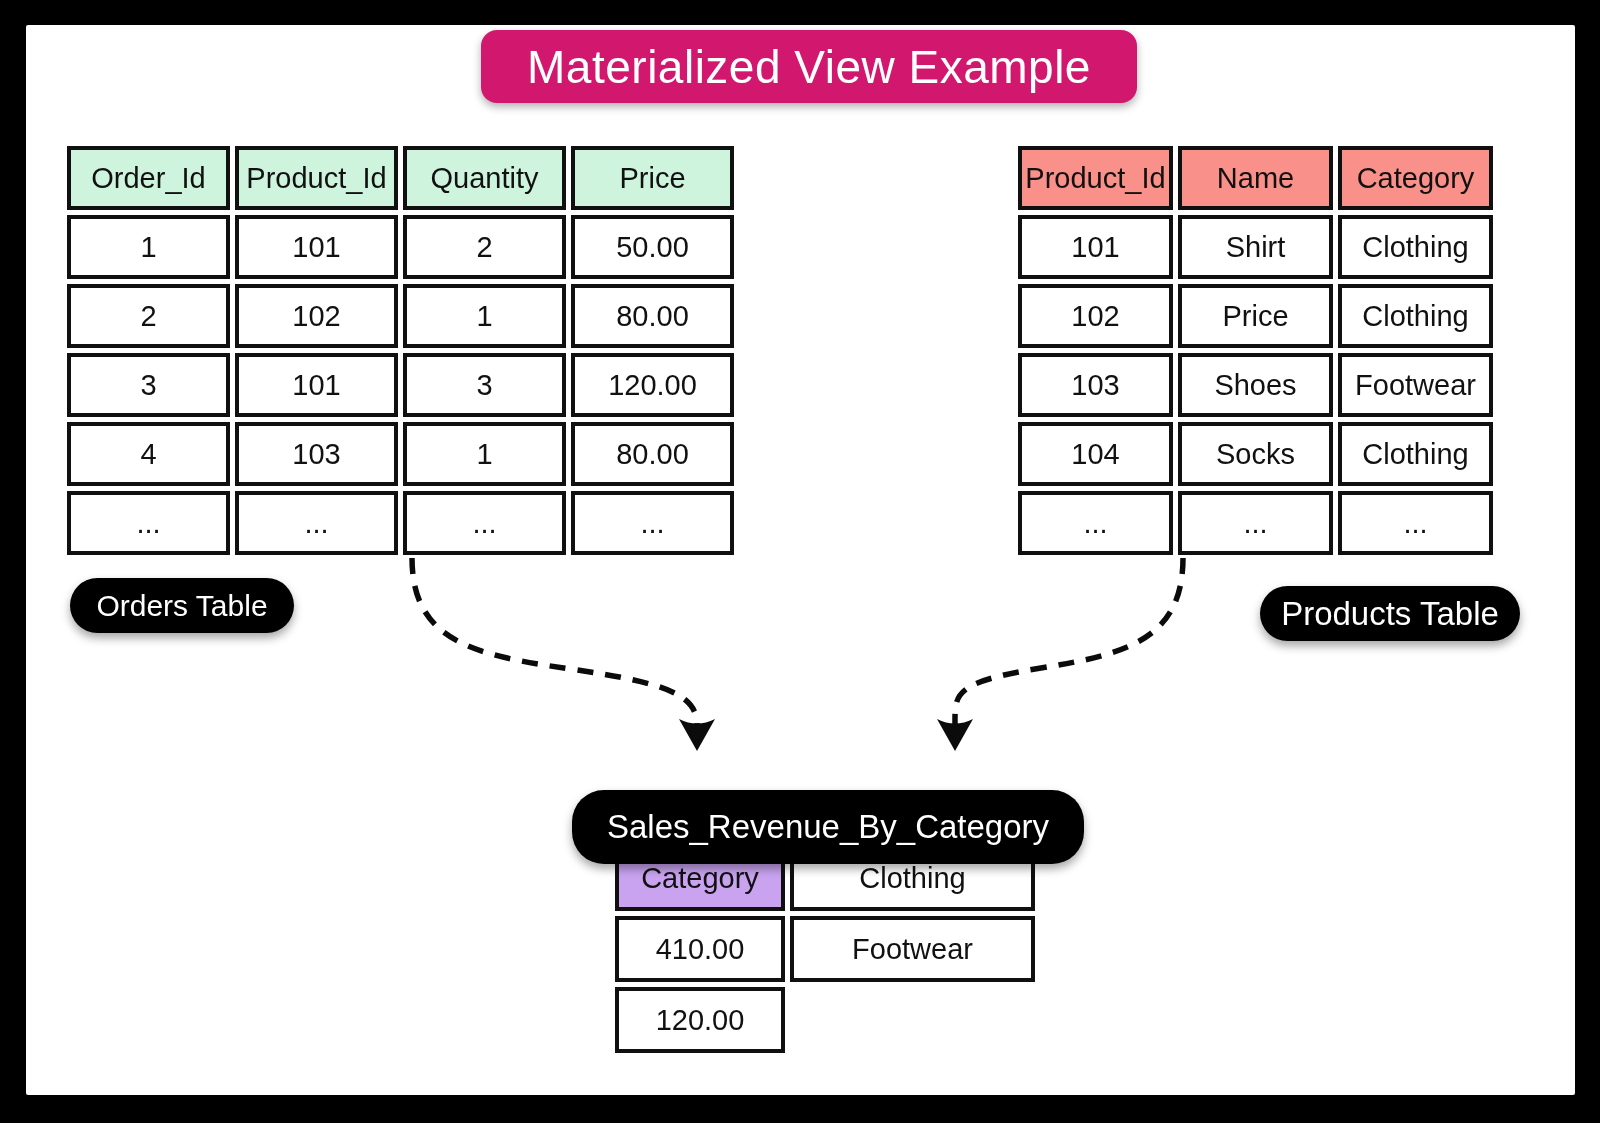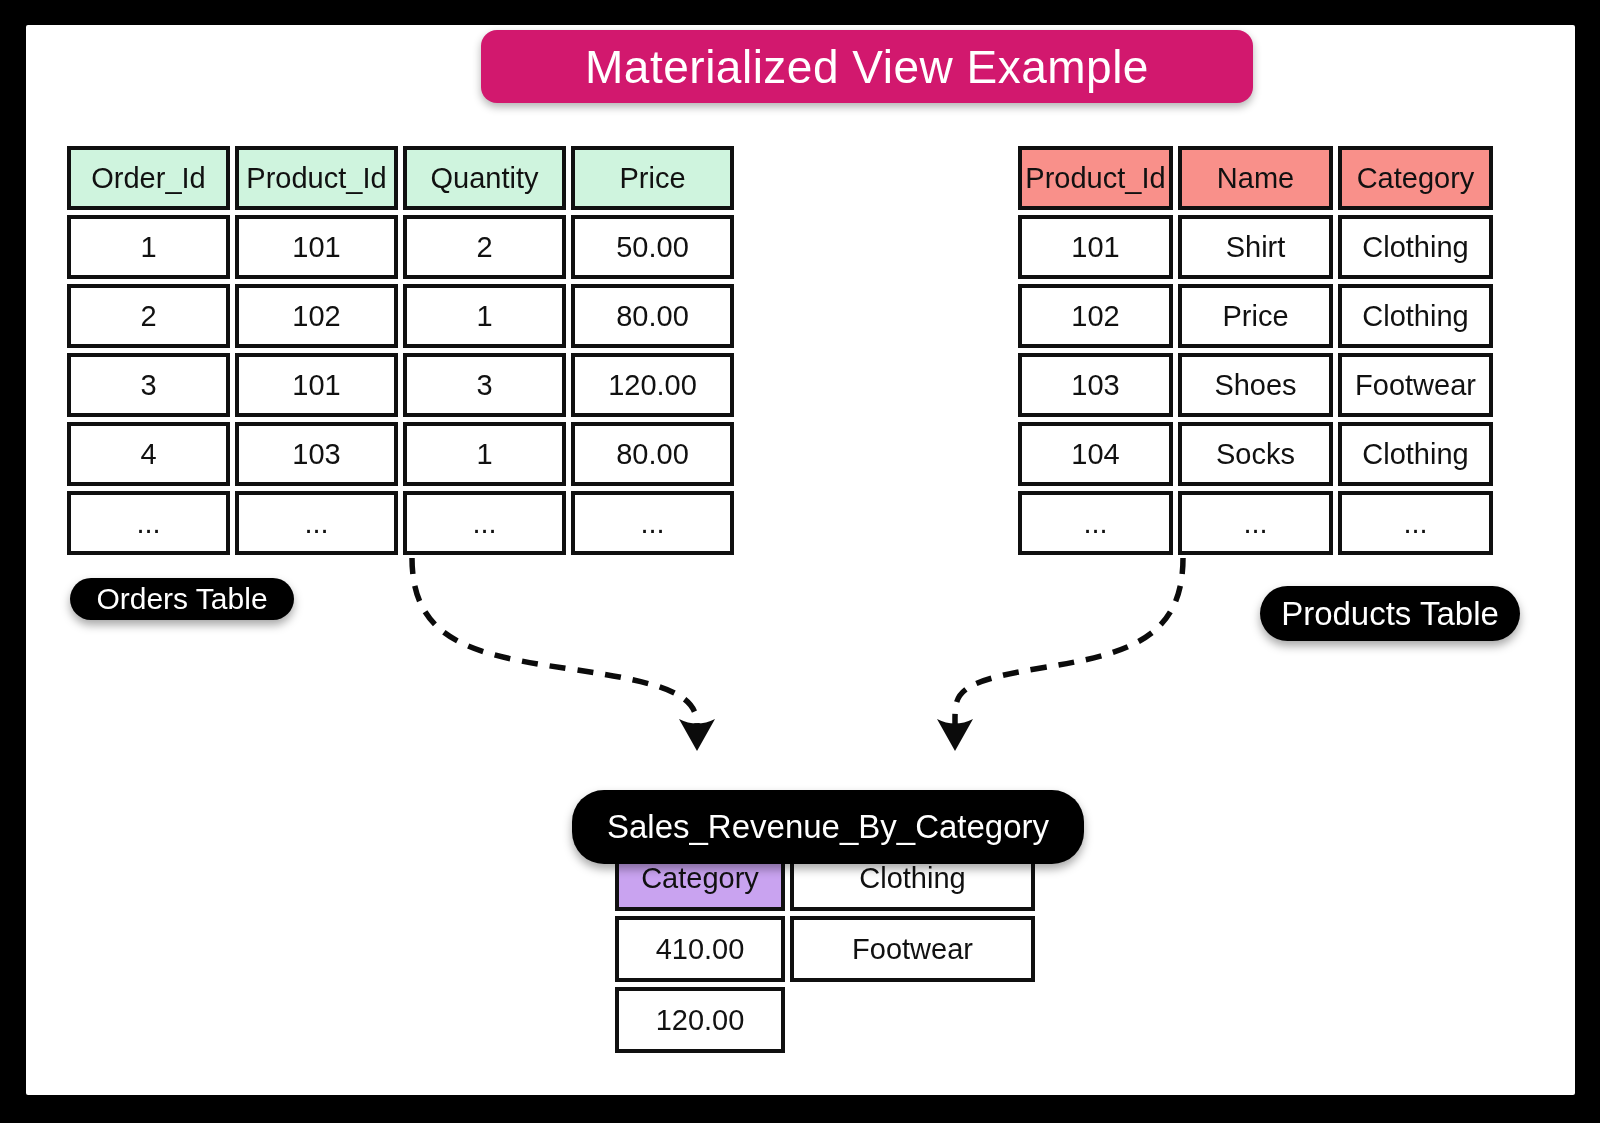--- a/index.html
+++ b/index.html
@@ -12,21 +12,21 @@
   }
   .panel{
     position:absolute;left:26px;top:25px;width:1549px;height:1070px;
     background:#fff;border-radius:2px;
   }
   .connectors{position:absolute;left:0;top:0;width:1549px;height:1070px;pointer-events:none;}
   .dash{fill:none;stroke:#0b0b0b;stroke-width:5.5;stroke-dasharray:16 12;}
   .ahead{fill:#0b0b0b;stroke:none;}
 
   .title-pill{
-    position:absolute;left:455px;top:5px;width:772px;height:73px;
+    position:absolute;left:455px;top:5px;width:656px;height:73px;
     background:var(--color-title-bg,#d2186e);
     border-radius:16px;color:#fff;font-size:46px;letter-spacing:.5px;
     display:flex;align-items:center;justify-content:center;
     box-shadow:0 4px 9px rgba(0,0,0,.30);
   }
 
   .dgtable{position:absolute;display:grid;gap:5px;}
   .dgtable .cell{
     box-sizing:border-box;border:4px solid #101010;background:#fff;
     display:flex;align-items:center;justify-content:center;
@@ -37,21 +37,21 @@
   .products{left:992px;top:121px;grid-template-columns:repeat(3,155px);grid-auto-rows:64px;}
   .products .cell.hdr{background:var(--color-products-header,#f9908a);}
   .mview{left:589px;top:820px;grid-template-columns:170px 245px;grid-auto-rows:66px;}
   .mview .cell.hdr{background:var(--color-view-header,#c9a3f0);}
 
   .pill{
     position:absolute;background:var(--color-pill-bg,#000);color:#fff;
     display:flex;align-items:center;justify-content:center;white-space:nowrap;
     box-shadow:0 5px 10px rgba(0,0,0,.35);
   }
-  .orders-label{left:44px;top:553px;width:224px;height:42px;border-radius:28px;font-size:30px;}
+  .orders-label{left:44px;top:553px;width:224px;height:55px;border-radius:28px;font-size:30px;}
   .products-label{left:1234px;top:561px;width:260px;height:55px;border-radius:28px;font-size:33px;}
   .sales-node{left:546px;top:765px;width:512px;height:74px;border-radius:32px;font-size:33px;}
   .mv-label{left:256px;top:893px;width:318px;height:66px;border-radius:33px;font-size:33px;
             background:var(--color-materialized-view-bg,#cc1111);}
 </style>
 </head>
 <body style="--color-title-bg: #d2186e; --color-pill-bg: #000000; --color-materialized-view-bg: #cc1111; --color-orders-header: #cff4de; --color-products-header: #f9908a; --color-view-header: #c9a3f0;">
 
 <div class="panel">
 

